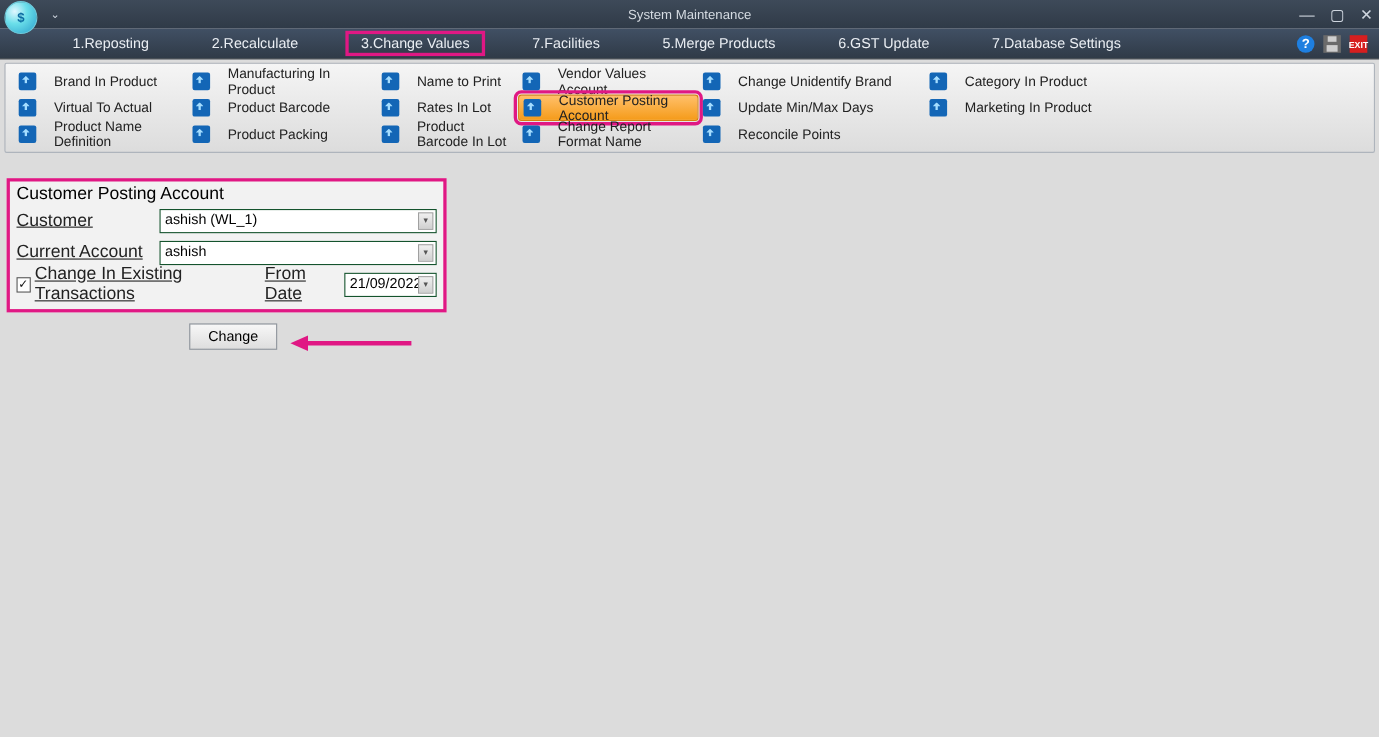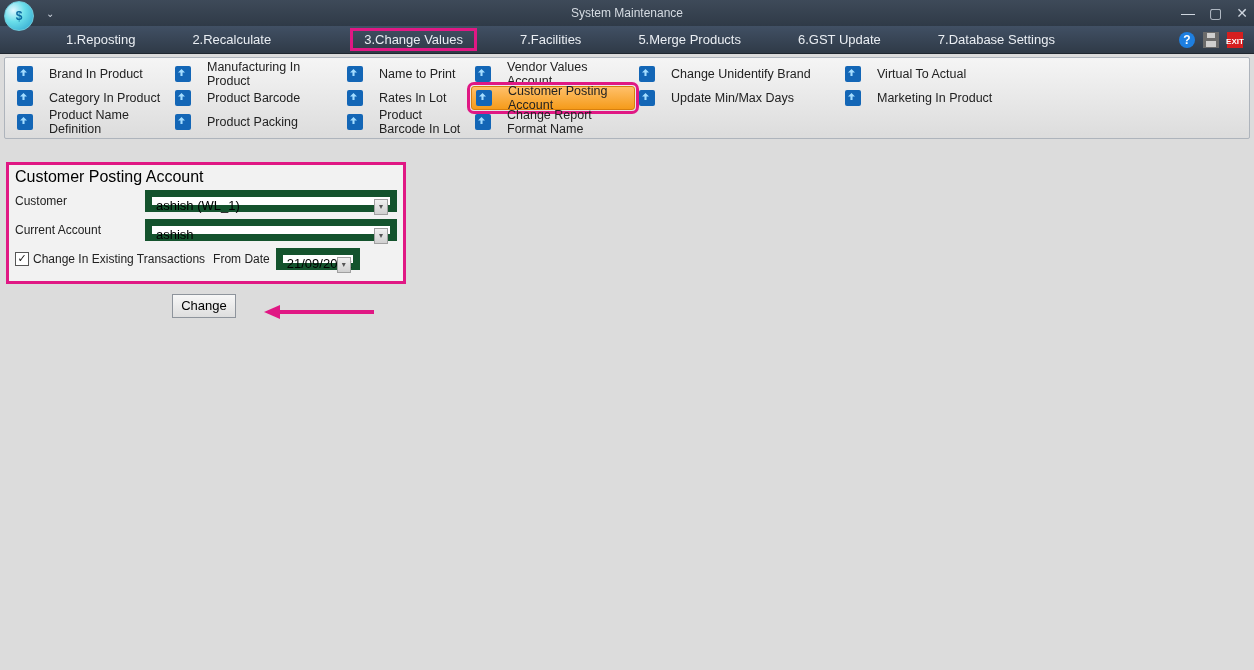--- a/index.html
+++ b/index.html
@@ -38,21 +38,20 @@
     position: relative;
     border-bottom:1px solid #1f2730;
     gap:29px;
   }
   .menubar .menuitem {
     color:#eaeef3; font-size:13px; padding: 4px 14px; cursor:default;
   }
   .menubar .menuitem.highlight {
     border:3px solid #e01884;
     padding: 1px 11px;
-    margin-left: 36px;
   }
   .menubar .righticons {
     position:absolute; right:10px; display:flex; gap:6px; align-items:center;
   }
   .menubar .righticons .ico { width:18px; height:18px; }
 
   
   .ribbon {
     background: linear-gradient(to bottom,#f5f5f5,#dcdcdc);
     border:1px solid #aeb4bc;
@@ -96,24 +95,24 @@
   .content {
     padding: 20px 6px 6px 6px;
   }
   .panel {
     width: 400px;
     background:#f2f2f2;
     border:3px solid #e01884;
     padding:3px 6px 8px 6px;
   }
   .row { display:flex; align-items:center; height:29px; }
-  .row label { width:130px; font-size:12px; color:#222; }
+  .row label { width:130px; font-size:16px; color:#222;text-decoration:underline; }
   .row .sel {
     flex:1; height:22px;
-    background:#fff; border:7px solid #14532d;
+    background:#fff; border:1px solid #14532d;
     padding:1px 4px; font-size:13px;
     position:relative;
   }
   .row .sel .dd {
     position:absolute; right:2px; top:2px;
     width:14px; height:16px;
     background:linear-gradient(to bottom,#f0f0f0,#d0d0d0);
     border:1px solid #a0a0a0;
     display:flex; align-items:center; justify-content:center;
   }
@@ -122,21 +121,21 @@
   .row.lastrow label { width:auto; }
   .checkbox {
     width:14px; height:14px; border:1px solid #555; background:#fff; margin-right:4px;
     display:flex; align-items:center; justify-content:center;
     font-size:11px; color:#111;
   }
   .sel.date { width:84px; flex:none; margin-left:6px; }
 
   .changebtn {
     display:block;
-    width:64px; height:24px;
+    width:80px; height:24px;
     margin: 10px 0 0 166px;
     background: linear-gradient(to bottom,#f7f7f7,#dedede);
     border:1px solid #8e949c;
     font-size:13px;
     text-align:center; line-height:22px;
   }
   .arrow {
     position:absolute; margin-left: 258px; margin-top: -16px;
   }
   .arrow svg { overflow:visible; }
@@ -199,28 +198,28 @@
       <span class="ric"></span>
       <span>Vendor Values Account</span>
     </div>
   <div class="rbtn">
       <span class="ric"></span>
       <span>Change Unidentify Brand</span>
     </div>
 
   <div class="rbtn">
       <span class="ric"></span>
+      <span>Category In Product</span>
+    </div>
+  <div class="rbtn">
+      <span class="ric"></span>
       <span>Virtual To Actual</span>
     </div>
   <div class="rbtn">
       <span class="ric"></span>
-      <span>Category In Product</span>
-    </div>
-  <div class="rbtn">
-      <span class="ric"></span>
       <span>Product Barcode</span>
     </div>
   <div class="rbtn">
       <span class="ric"></span>
       <span>Rates In Lot</span>
     </div>
   <div class="rbtn highlight">
       <span class="ric"></span>
       <span>Customer Posting Account</span>
     </div>
@@ -241,20 +240,24 @@
       <span class="ric"></span>
       <span>Product Packing</span>
     </div>
   <div class="rbtn">
       <span class="ric"></span>
       <span>Product Barcode In Lot</span>
     </div>
   <div class="rbtn">
       <span class="ric"></span>
       <span>Change Report Format Name</span>
+    </div>
+  <div class="rbtn">
+      <span class="ric"></span>
+      <span>Reconcile Points</span>
     </div>
 </div>
 
 <div class="content">
   <div class="panel">
     <div class="legend">Customer Posting Account</div>
 
     <div class="row">
       <label>Customer</label>
       <div class="sel"><span>ashish (WL_1)</span><span class="dd"></span></div>

